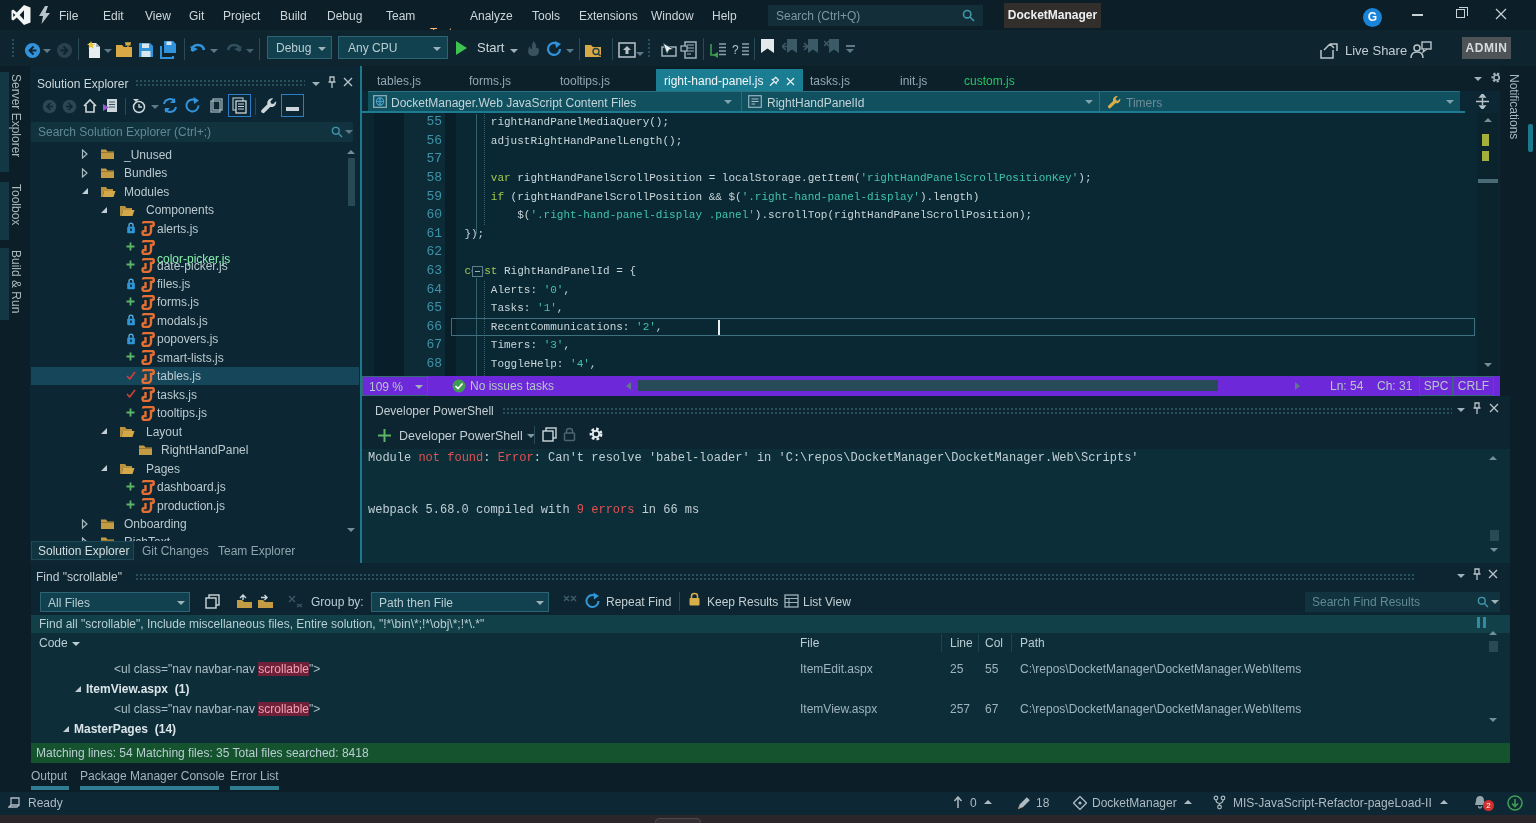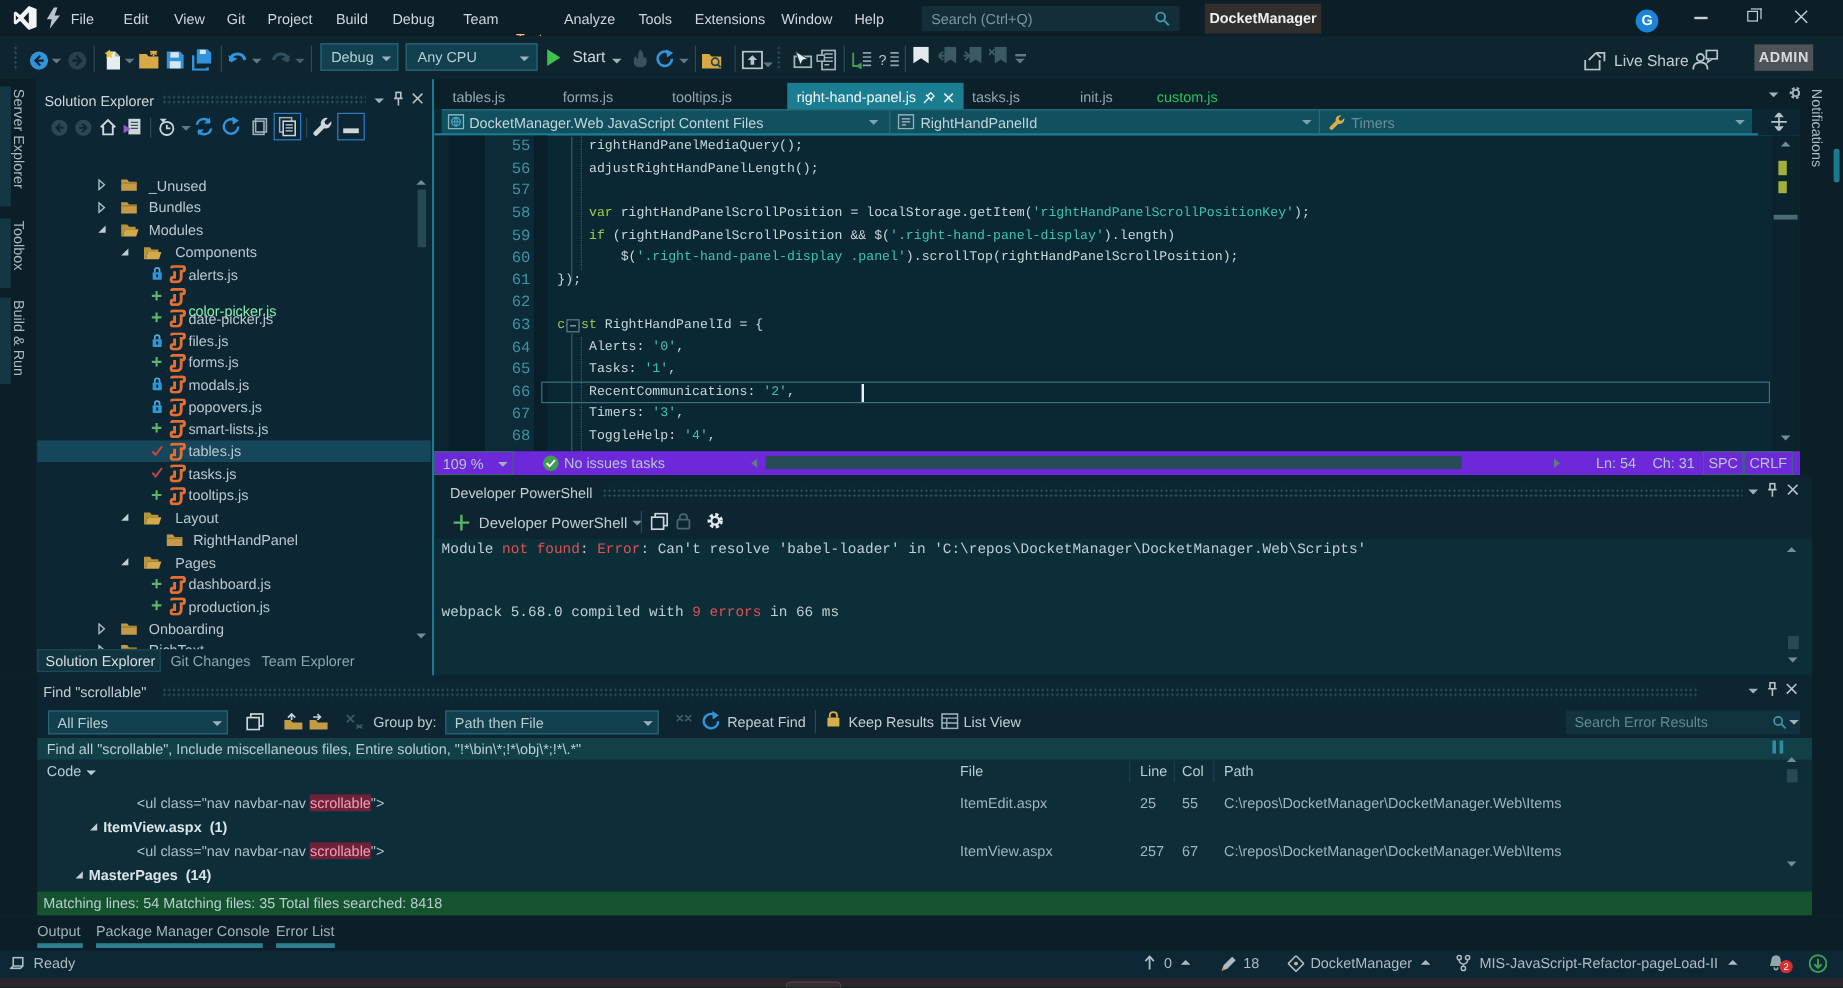--- a/index.html
+++ b/index.html
@@ -245,20 +245,28 @@
       </svg>
   </div>
   <div class="abs sep" style="left:225px;top:32px;height:17px"></div>
   <svg class="abs" style="left:230px;top:31px" width="17" height="17" viewBox="0 0 14 14">
       <path d="M13.2 3.4 A4 4 0 0 1 8.4 8.2 L3.8 12.8 A1.6 1.6 0 0 1 1.5 10.5 L6.1 5.9 A4 4 0 0 1 10.9 1.1 L8.6 3.4 L9 5.3 L10.9 5.7 Z" fill="#cdd7db"></path>
     </svg>
   <div class="abs" style="left:251px;top:28px;width:23px;height:23px;border:1px solid #2d7dc4">
     <div class="abs" style="left:4px;top:12px;width:13px;height:4px;background:#cdd7db"></div>
   </div>
 
+  <div class="abs" style="left:1px;top:56px;width:322px;height:20px;background:#11333f">
+    <div class="abs" style="left:7px;top:3px;color:#5f8a96">Search Solution Explorer (Ctrl+;)</div>
+    <svg class="abs" style="left:300px;top:4px" width="12" height="12" viewBox="0 0 12 12">
+        <circle cx="4.8" cy="4.8" r="3.4" fill="none" stroke="#3f97ab" stroke-width="1.4"></circle>
+        <line x1="7.3" y1="7.3" x2="11" y2="11" stroke="#3f97ab" stroke-width="1.4"></line>
+      </svg>
+    <div class="abs tri-d" style="left:314px;top:8px;border-top-color:#5c7a87"></div>
+  </div>
 
   <div id="tree" class="abs" style="left:0;top:0;width:335px;height:475px;overflow:hidden">
   <svg class="abs" style="left:51px;top:83.3px" width="8" height="10" viewBox="0 0 8 10">
         <path d="M1.5 1 L6 5 L1.5 9 Z" fill="none" stroke="#a7b8bf" stroke-width="1.2"></path>
       </svg>
   <svg class="abs" style="left:70px;top:82.3px" width="15" height="12" viewBox="0 0 15 12">
         <path d="M1 1.5 H6 L7.5 3.5 H14 V11 H1 Z" fill="#c49b45"></path>
         <path d="M1 4.5 H14" stroke="#8d6f2f" stroke-width="0.8"></path>
       </svg>
   <div class="abs" style="left:94px;top:81.8px;color:#bac9cf">_Unused</div>
@@ -657,21 +665,21 @@
       <path d="M3.5 6 V4 Q3.5 1.5 6.5 1.5 Q9.5 1.5 9.5 4 V6" fill="none" stroke="#d8ae4a" stroke-width="1.5"></path>
       <rect x="1.5" y="6" width="10" height="7.5" rx="1" fill="#d8ae4a"></rect>
     </svg>
   <div class="abs" style="left:707px;top:32px;color:#c3ced3">Keep Results</div>
   <svg class="abs" style="left:784px;top:31px" width="15" height="14" viewBox="0 0 15 14">
       <rect x="1" y="1" width="13" height="12" fill="none" stroke="#9fb2ba" stroke-width="1.3"></rect>
       <path d="M1 4.5 H14 M5 4.5 V13 M1 8.5 H14" stroke="#9fb2ba" stroke-width="1.1"></path>
     </svg>
   <div class="abs" style="left:803px;top:32px;color:#c3ced3">List View</div>
   <div class="abs" style="left:1305px;top:29px;width:195px;height:20px;background:#11333f">
-    <div class="abs" style="left:7px;top:3px;color:#5f8a96">Search Error Results</div>
+    <div class="abs" style="left:7px;top:3px;color:#5f8a96">Search Find Results</div>
     <svg class="abs" style="left:172px;top:4px" width="12" height="12" viewBox="0 0 12 12">
         <circle cx="4.8" cy="4.8" r="3.4" fill="none" stroke="#3f97ab" stroke-width="1.4"></circle>
         <line x1="7.3" y1="7.3" x2="11" y2="11" stroke="#3f97ab" stroke-width="1.4"></line>
       </svg>
     <div class="abs tri-d" style="left:186px;top:8px"></div>
   </div>
   <div class="abs" style="left:0;top:52px;width:1536px;height:18px;background:#114049">
     <div class="abs" style="left:1477px;top:2px;width:3px;height:11px;background:#2e8ba0"></div>
       <div class="abs" style="left:1483px;top:2px;width:3px;height:11px;background:#2e8ba0"></div>
       <div class="abs" style="left:39px;top:2px;color:#b9cdd3">Find all "scrollable", Include miscellaneous files, Entire solution, "!*\bin\*;!*\obj\*;!*\.*"</div>

